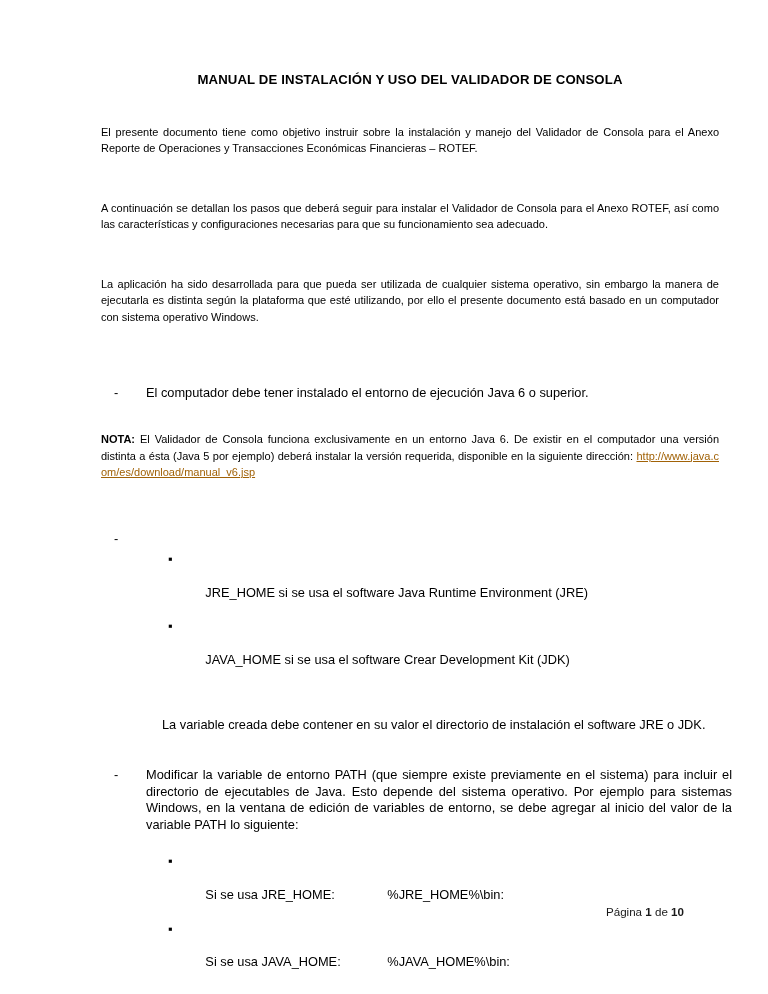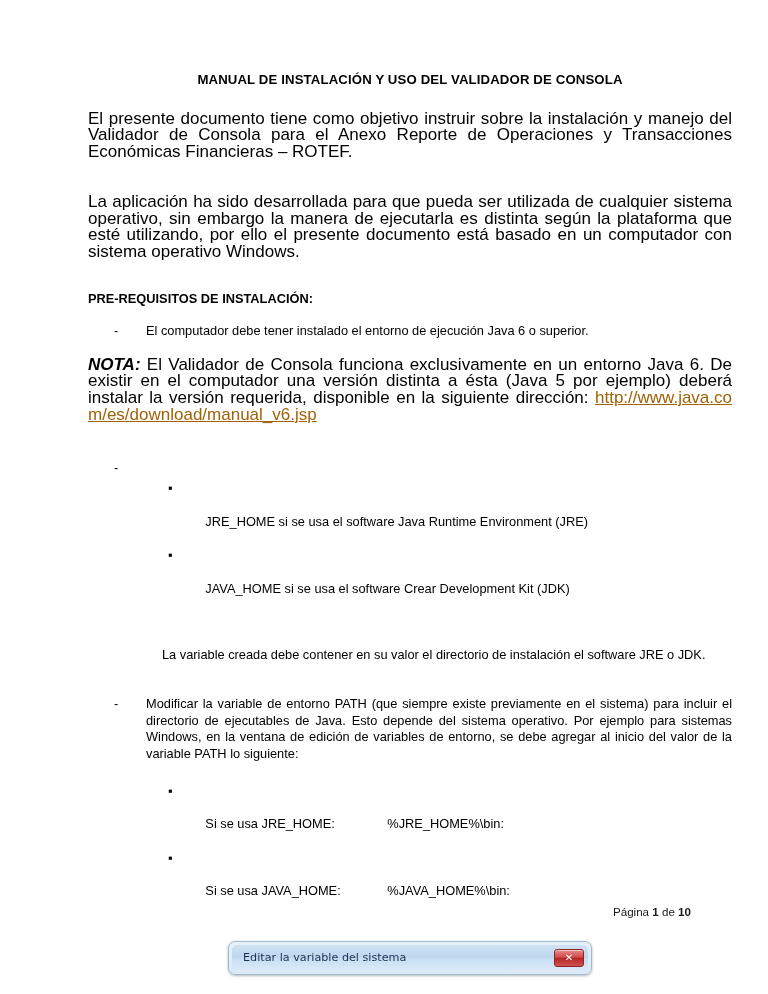--- a/index.html
+++ b/index.html
@@ -29,41 +29,40 @@
     font-size: 13.2px;
     line-height: 16.5px;
     letter-spacing: 0.01em;
     margin: 0;
     padding: 0 6px;
   }
   .doc-title .line2 {
     display: block;
   }
   p.body-par {
-    font-size: 17px;
+    font-size: 11px;
     line-height: 16.6px;
     text-align: justify;
-    margin: 0;
+    margin: 13px;
     padding: 0;
   }
   .sp-16 { height: 16px; }
   .sp-17 { height: 17px; }
   .sp-20 { height: 20px; }
   .sp-22 { height: 22px; }
   .sp-30 { height: 30px; }
 
   .section-head {
     font-size: 12.8px;
     line-height: 16.6px;
     font-weight: bold;
     margin: 0;
   }
   .nota-lead {
     font-weight: bold;
-    font-style: italic;
   }
   a.link, .link {
     color: #a16207;
     word-break: break-all;
   }
 
   
   ul.dash-list {
     list-style: none;
     margin: 0;
@@ -161,21 +160,21 @@
     align-items: center;
     justify-content: center;
     line-height: 1;
     box-shadow: inset 0 1px 0 rgba(255,255,255,0.5);
     cursor: pointer;
   }
 
   
   .page-footer {
     position: absolute;
-    right: 77px;
+    right: 84px;
     bottom: 76px;
     font-size: 11.6px;
     color: #1a1a1a;
     font-family: "Liberation Sans", sans-serif;
     text-align: center;
   }
   .page-footer b { font-weight: bold; }
 </style>
 </head>
 <body>
@@ -185,28 +184,28 @@
   <h1 class="doc-title">
     <span>MANUAL DE INSTALACIÓN Y USO DEL VALIDADOR DE CONSOLA</span>
   </h1>
 
   <div class="sp-22"></div>
 
   <p class="body-par">El presente documento tiene como objetivo instruir sobre la instalación y manejo del Validador de Consola para el Anexo Reporte de Operaciones y Transacciones Económicas Financieras – ROTEF.</p>
 
   <div class="sp-17"></div>
 
+  <p class="body-par">A continuación se detallan los pasos que deberá seguir para instalar el Validador de Consola para el Anexo ROTEF, así como las características y configuraciones necesarias para que su funcionamiento sea adecuado.</p>
 
   <div class="sp-17"></div>
 
   <p class="body-par">La aplicación ha sido desarrollada para que pueda ser utilizada de cualquier sistema operativo, sin embargo la manera de ejecutarla es distinta según la plataforma que esté utilizando, por ello el presente documento está basado en un computador con sistema operativo Windows.</p>
 
   <div class="sp-30"></div>
 
-  <p class="section-head">PRE-REQUISITOS DE INSTALACIÓN:</p>
 
   <div class="sp-16"></div>
 
   <ul class="dash-list">
     <li>
       <span class="dash-marker">-</span>
       <span>El computador debe tener instalado el entorno de ejecución Java 6 o superior.</span>
     </li>
   </ul>
 

